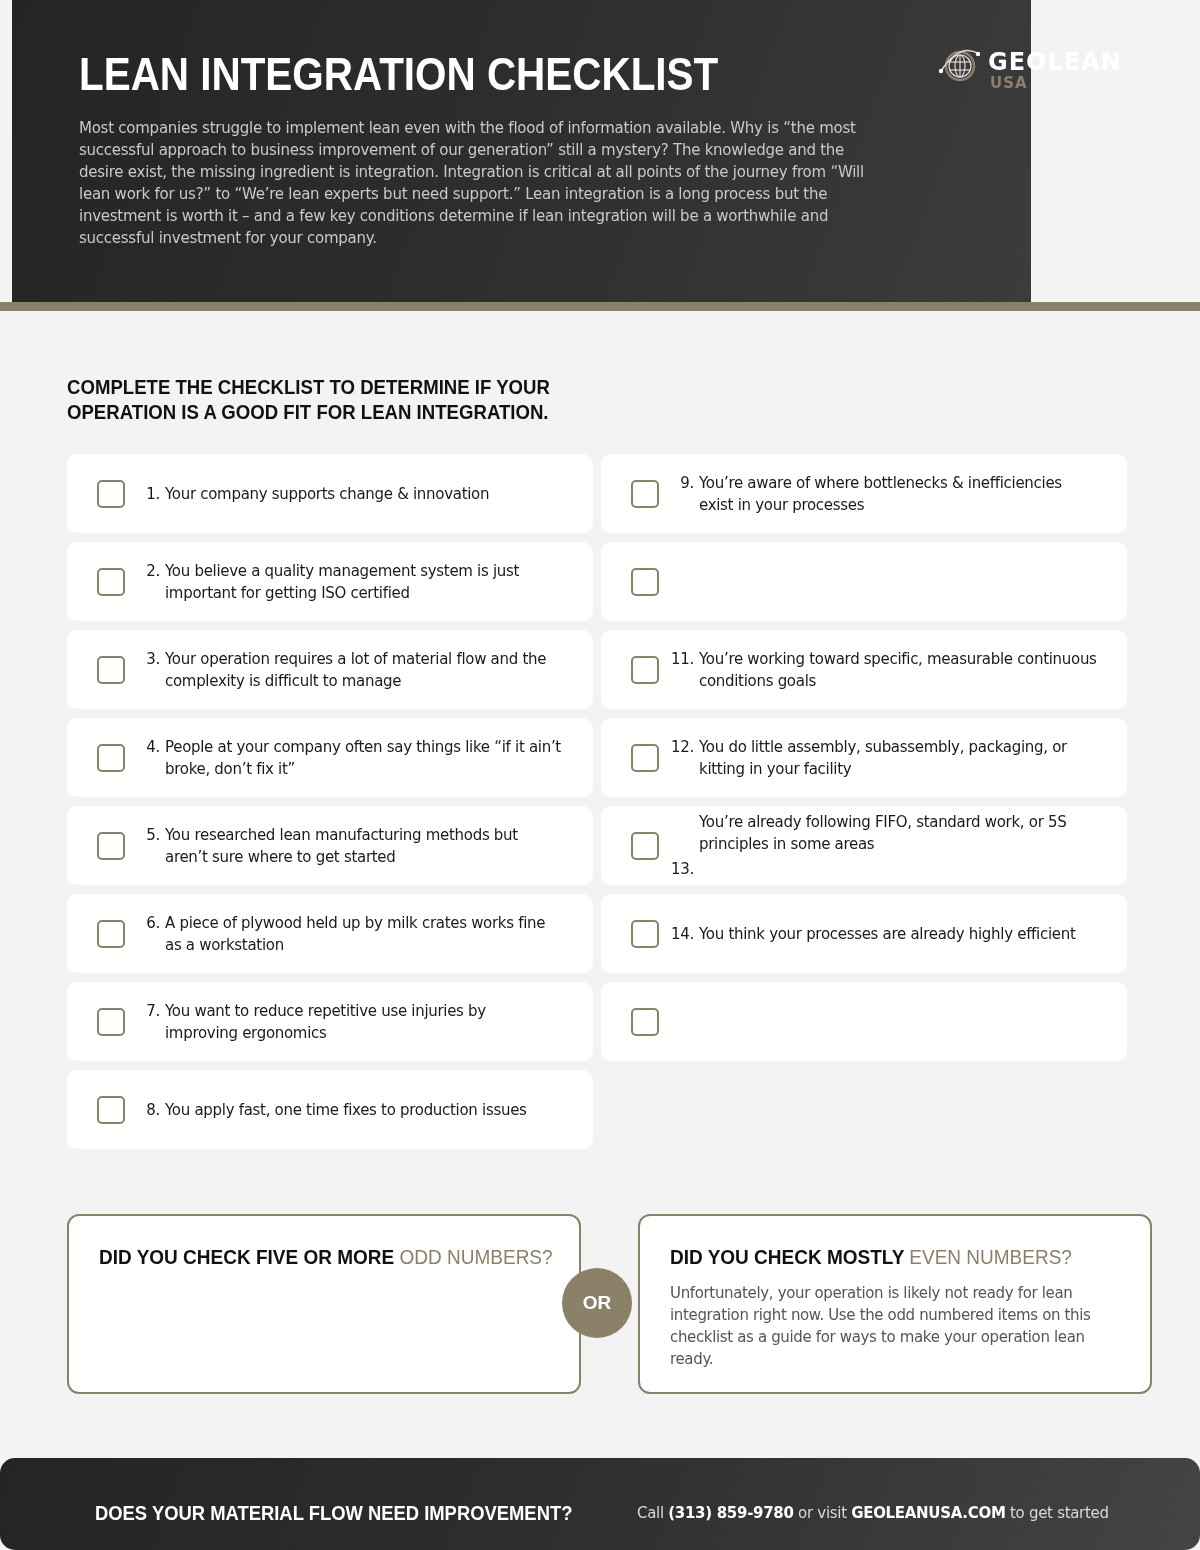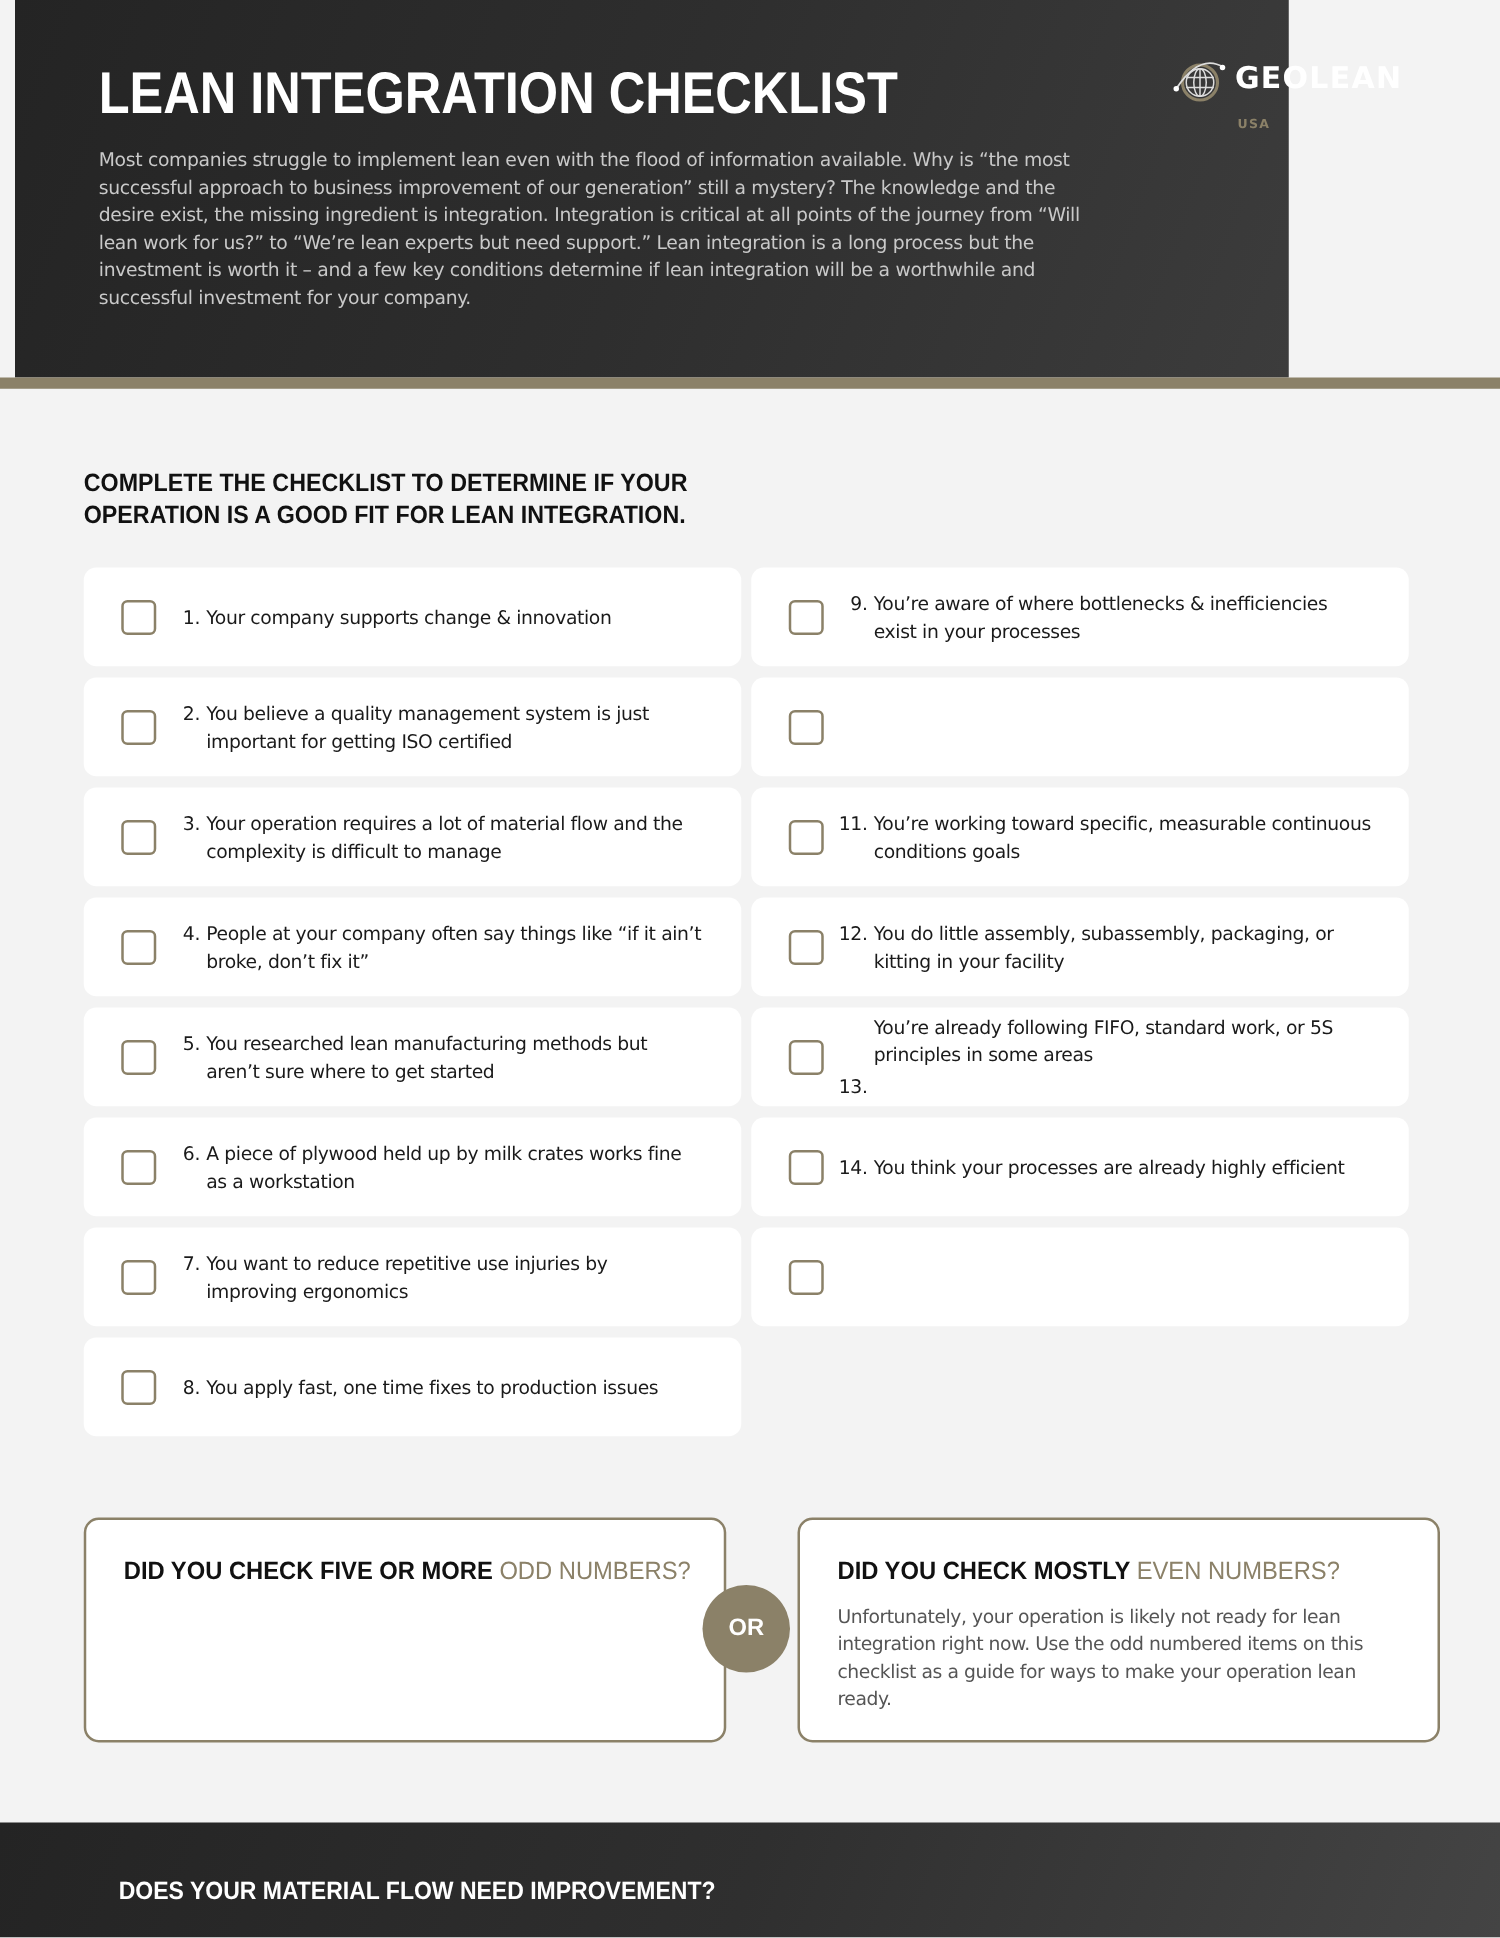--- a/index.html
+++ b/index.html
@@ -38,21 +38,21 @@
   }
   .logo svg { position: absolute; left: 0; top: 0; }
   .logo-word {
     position: absolute; left: 50px; top: 2px;
     font-family: "DejaVu Sans", sans-serif; font-weight: 700;
     font-size: 24px; color: #ffffff; letter-spacing: 1px;
   }
   .logo-sub {
     position: absolute; left: 52px; top: 28px;
     font-family: "DejaVu Sans", sans-serif; font-weight: 700;
-    font-size: 10px; color: #8b8168; letter-spacing: 1px; margin-top: 20px;
+    font-size: 15px; color: #8b8168; letter-spacing: 1px;
   }
 
   .subheading {
     position: absolute; left: 67px; top: 375px; width: 620px;
     font-family: "Liberation Sans", sans-serif;
     font-size: 20px; line-height: 25px; font-weight: 700; color: #111;
     transform: scaleX(0.93); transform-origin: left top;
   }
 
   .card {
@@ -93,20 +93,21 @@
   .or-circle {
     position: absolute; left: 562px; top: 1268px; width: 70px; height: 70px;
     border-radius: 50%; background: #8b8168;
     display: flex; align-items: center; justify-content: center;
     font-family: "Liberation Sans", sans-serif; font-size: 19px; font-weight: 700; color: #fff;
   }
 
   .footer {
     position: absolute; left: 0; top: 1458px; width: 1200px; height: 92px;
     background: linear-gradient(110deg, #242424 0%, #2f2f2f 50%, #444 100%);
+    border-radius: 15px;
   }
   .footer-q {
     position: absolute; left: 95px; top: 44px;
     font-family: "Liberation Sans", sans-serif;
     font-size: 20px; font-weight: 700; color: #fff; white-space: nowrap;
     transform: scaleX(0.92); transform-origin: left top;
   }
   .footer-cta {
     position: absolute; left: 637px; top: 46px;
     font-size: 15px; color: #d9d9d9; white-space: nowrap; letter-spacing: -0.3px;
@@ -278,13 +279,16 @@
   <div class="result-title">
     <span>DID YOU CHECK MOSTLY </span><span class="accent">EVEN NUMBERS?</span>
   </div>
   <div class="result-body" style="width:445px;">Unfortunately, your operation is likely not ready for lean integration right now. Use the odd numbered items on this checklist as a guide for ways to make your operation lean ready.</div>
 </div>
 
 <div class="or-circle">OR</div>
 
 <div class="footer">
   <div class="footer-q">DOES YOUR MATERIAL FLOW NEED IMPROVEMENT?</div>
+  <div class="footer-cta">
+    <span>Call </span><b>(313) 859-9780</b><span> or visit </span><b>GEOLEANUSA.COM</b><span> to get started</span>
+  </div>
 </div>
 
 </body></html>

